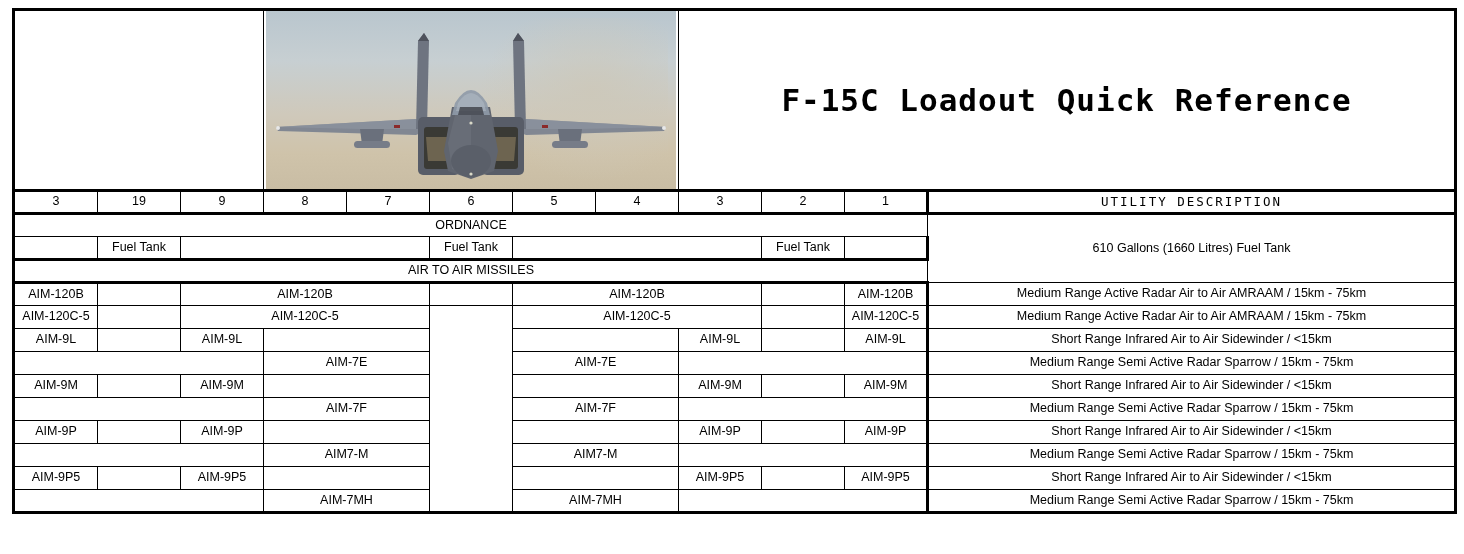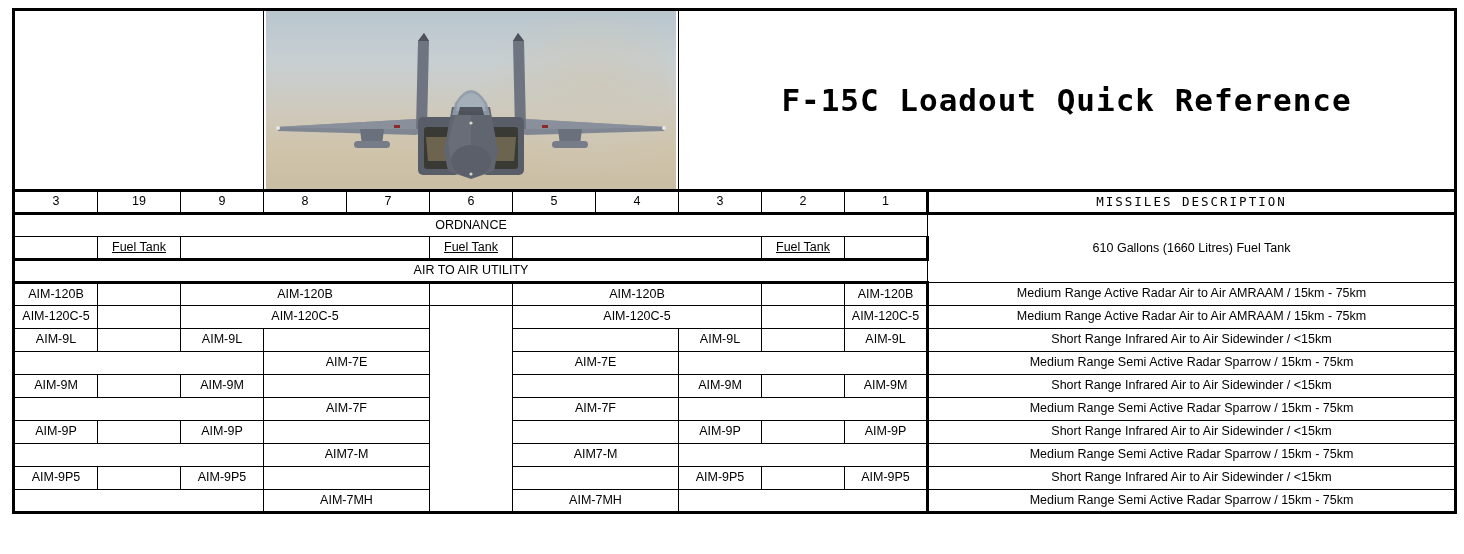--- a/index.html
+++ b/index.html
@@ -108,21 +108,21 @@
   .section-title {
     font-size: 22px;
     height: 31px;
     text-align: center;
   }
 
   
   .small {
     font-size: 12.5px;
   }
-  .fuel-row td { height: 24px; text-decoration: underline; }
+  .fuel-row td { height: 24px; }
 
   .desc {
     text-align: left;
     font-size: 13.5px;
     padding-left: 4px;
   }
   .desc b { font-weight: normal; }
 
   .fuel-desc {
     text-align: left;
@@ -216,40 +216,40 @@
       <td>19</td>
       <td>9</td>
       <td>8</td>
       <td>7</td>
       <td>6</td>
       <td>5</td>
       <td>4</td>
       <td>3</td>
       <td>2</td>
       <td class="b-right">1</td>
-      <td class="ord-head b-right">MISSILES DESCRIPTION</td>
+      <td class="ord-head b-right">UTILITY DESCRIPTION</td>
     </tr>
 
     <tr>
       <td class="section-title b-left b-top" colspan="11">ORDNANCE</td>
       <td class="fuel-desc b-right b-top" rowspan="3">610 Gallons (1660 Litres) Fuel Tank</td>
     </tr>
 
     <tr class="fuel-row small">
       <td class="b-left"></td>
       <td>Fuel Tank</td>
       <td colspan="3"></td>
       <td>Fuel Tank</td>
       <td colspan="3"></td>
       <td>Fuel Tank</td>
       <td class="b-right"></td>
     </tr>
 
     <tr>
-      <td class="section-title b-left b-top b-bottom" colspan="11">AIR TO AIR UTILITY</td>
+      <td class="section-title b-left b-top b-bottom" colspan="11">AIR TO AIR MISSILES</td>
     </tr>
 
     <tr class="small">
       <td class="b-left">AIM-120B</td>
       <td></td>
       <td colspan="3">AIM-120B</td>
       <td></td>
       <td colspan="3">AIM-120B</td>
       <td></td>
       <td class="b-right">AIM-120B</td>

